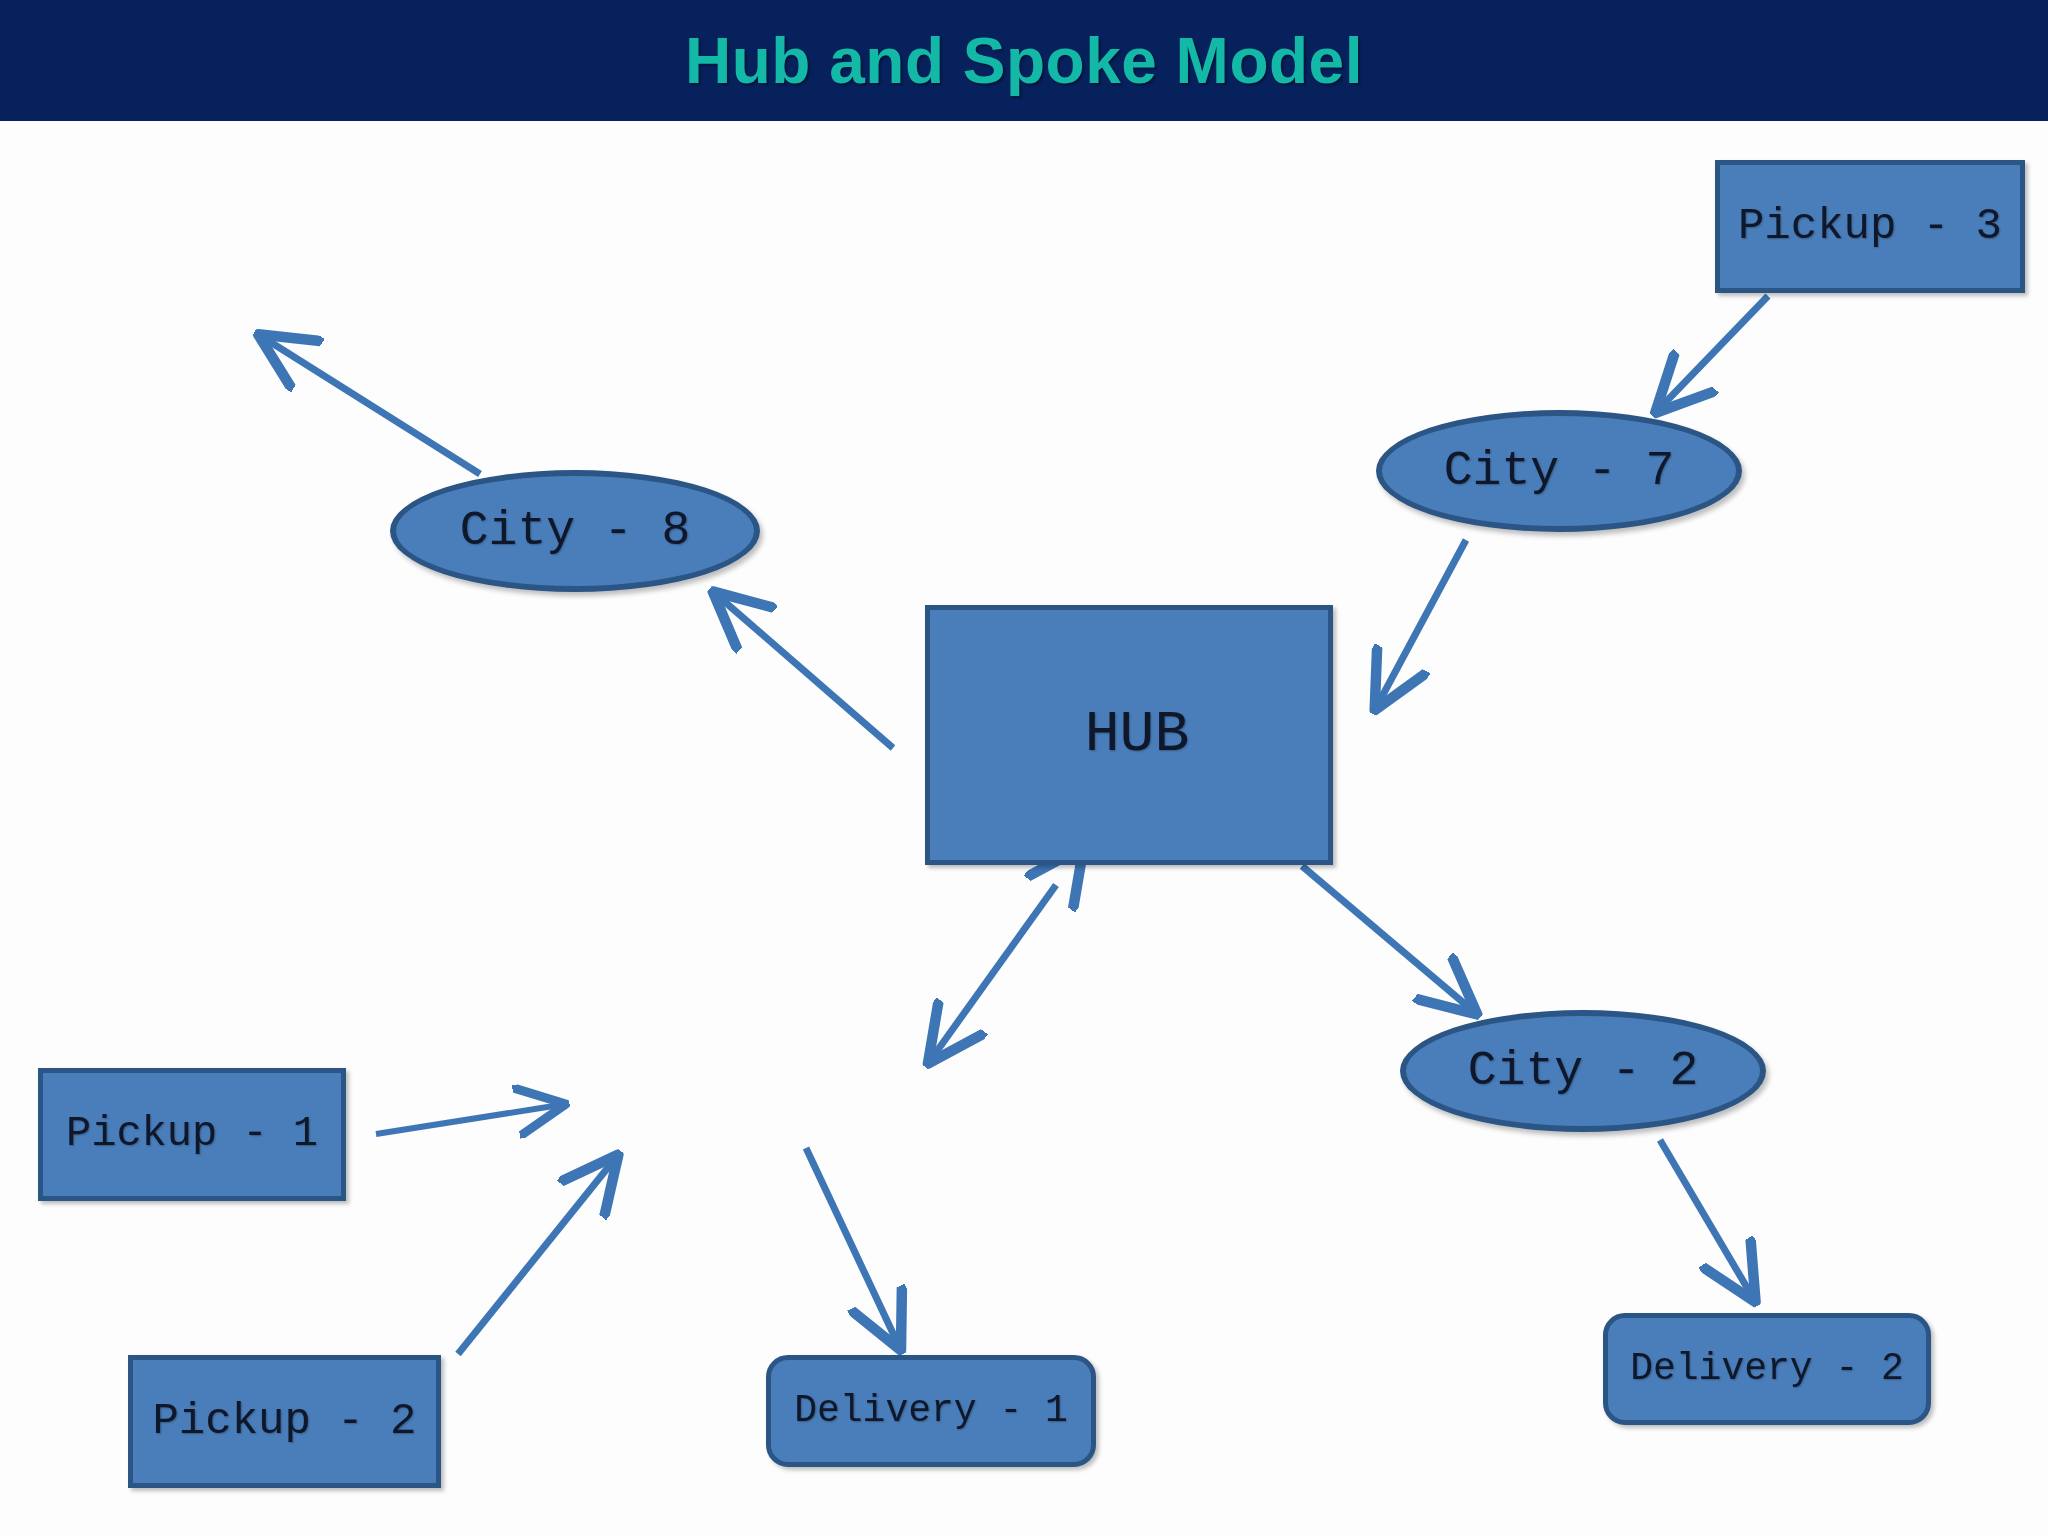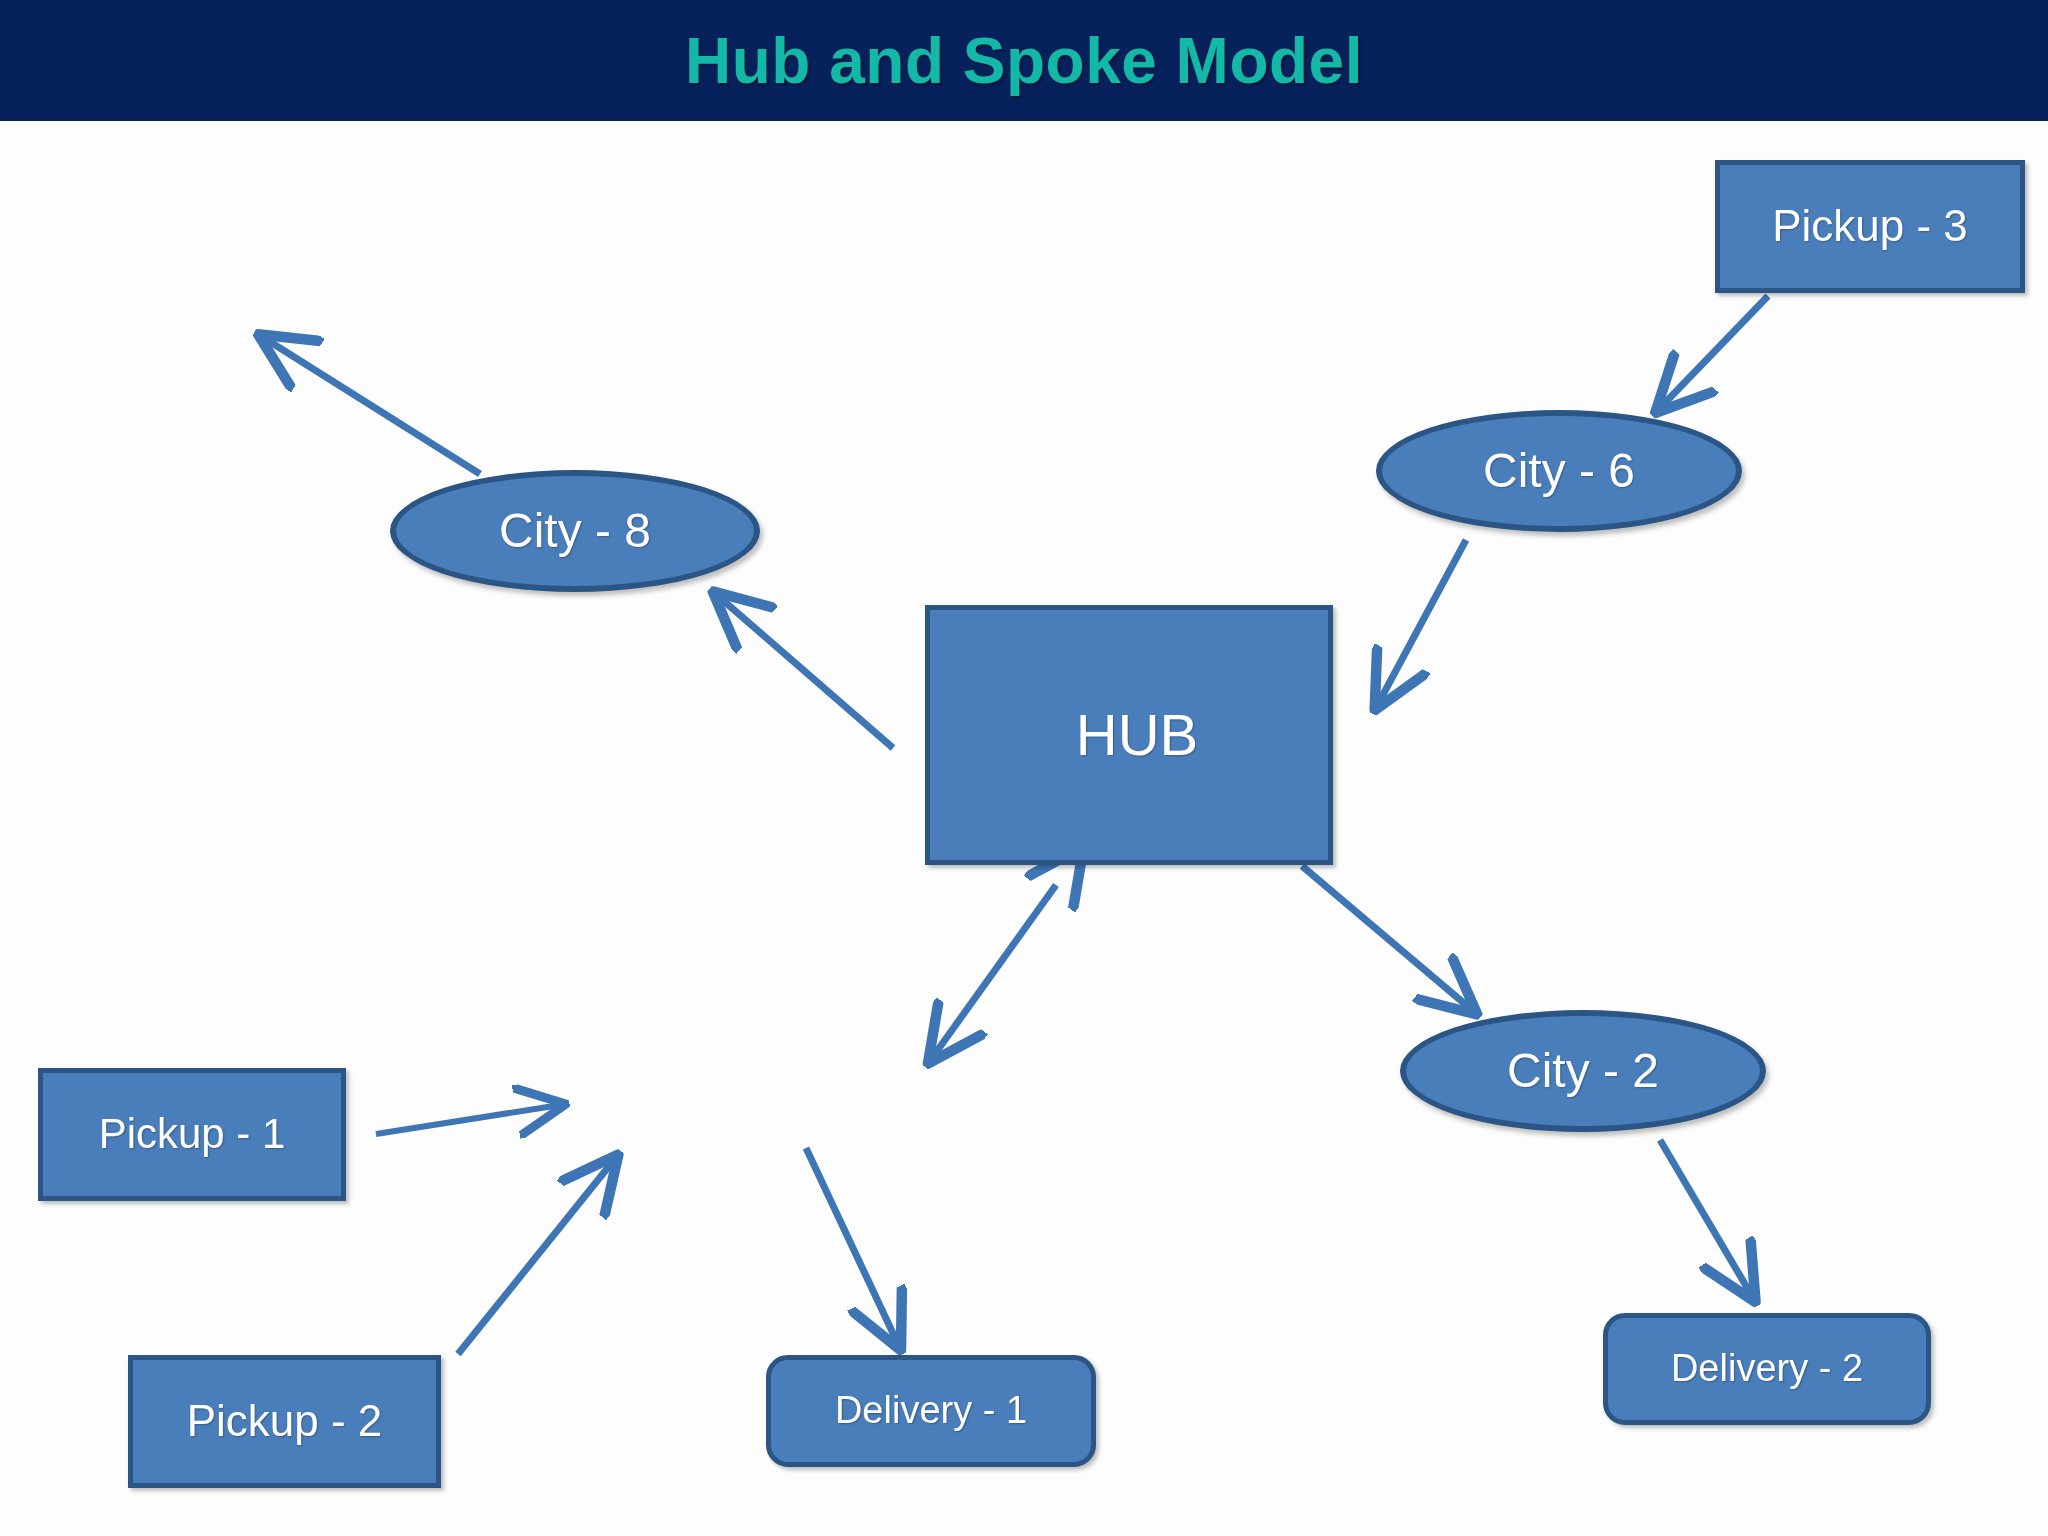--- a/index.html
+++ b/index.html
@@ -52,26 +52,26 @@
   }
 
   
   .node {
     position: absolute;
     box-sizing: border-box;
     display: flex;
     align-items: center;
     justify-content: center;
     text-align: center;
-    color: #ffffff;
+    color: #0f172a;
     background: #4a7ebb;
     border: 5px solid #2b5585;
     text-shadow: 1px 1px 2px rgba(0,0,0,0.28);
     line-height: 1.05;
-    font-family: Liberation Sans, sans-serif;
+    font-family: Liberation Mono, monospace;
   }
   .node.rect-sharp {
     border-radius: 0;
     box-shadow: 3px 3px 4px rgba(0,0,0,0.25);
   }
   .node.rect-round {
     border-radius: 22px;
     box-shadow: 3px 3px 4px rgba(0,0,0,0.25);
   }
   .node.ellipse {
@@ -142,21 +142,21 @@
 
   <div id="node-pickup3" class="node rect-sharp">
     <span>Pickup - 3</span>
   </div>
 
   <div id="node-city4" class="node ellipse">
     <span>City - 8</span>
   </div>
 
   <div id="node-city3" class="node ellipse">
-    <span>City - 6</span>
+    <span>City - 7</span>
   </div>
 
   <div id="node-hub" class="node rect-sharp">
     <span>HUB</span>
   </div>
 
 
   <div id="node-city2" class="node ellipse">
     <span>City - 2</span>
   </div>

